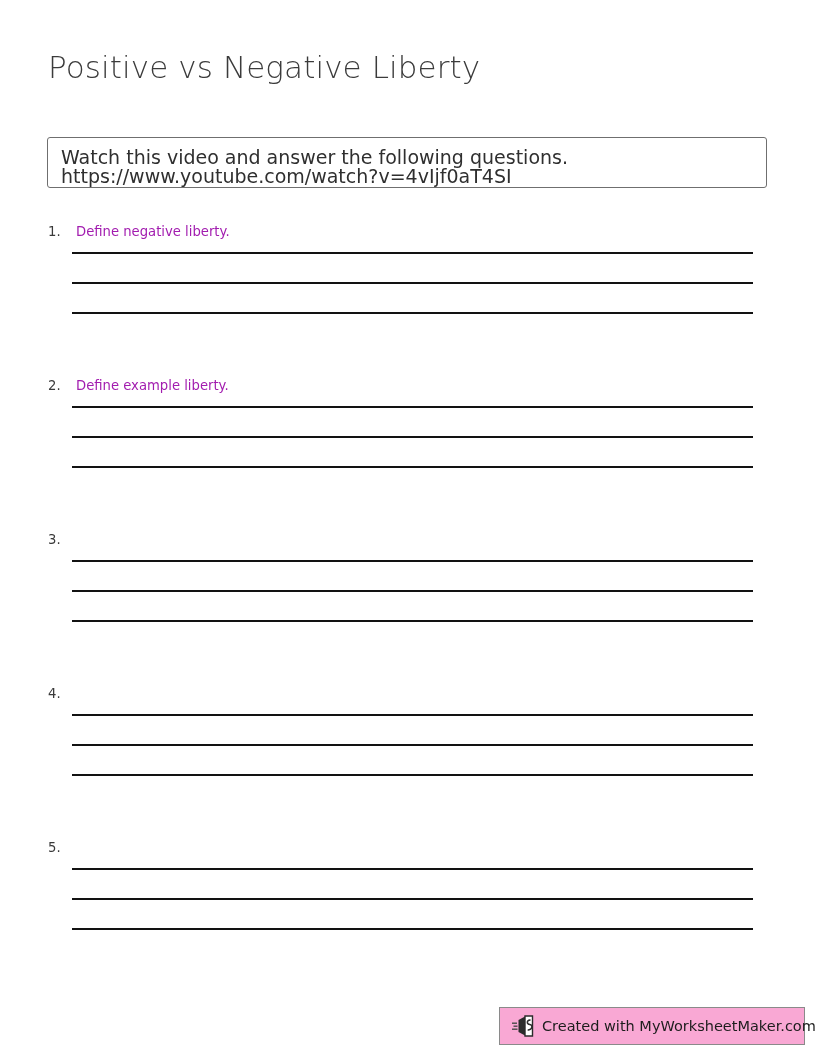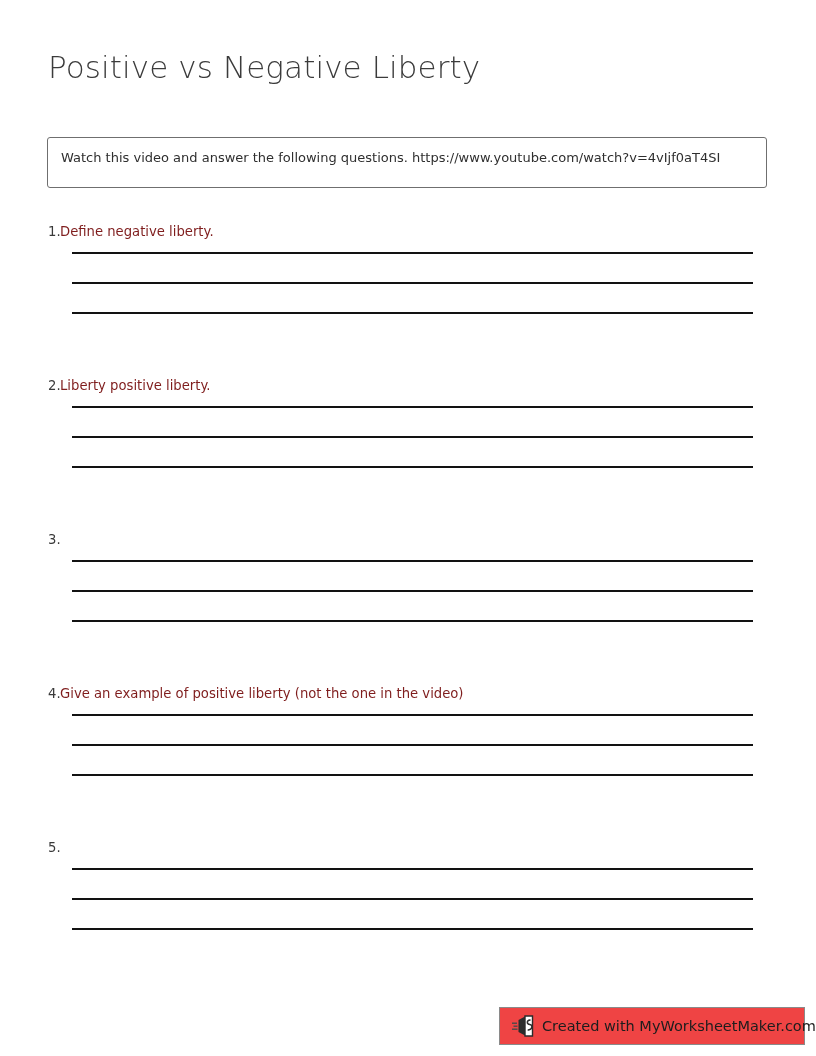--- a/index.html
+++ b/index.html
@@ -46,21 +46,21 @@
     top: 137px;
     width: 720px;
     height: 51px;
     box-sizing: border-box;
     border: 1px solid #6f6f6f;
     border-radius: 3px;
     background: #ffffff;
     padding: 10px 12px 0 13px;
   }
   .instruction-text {
-    font-size: 13px;
+    font-size: 19px;
     line-height: 19px;
     color: #2f2f2f;
     font-weight: 400;
     word-break: break-word;
   }
 
   
   .question-block {
     position: absolute;
     left: 48px;
@@ -74,24 +74,24 @@
     position: absolute;
     left: 0px;
     top: 0px;
     width: 22px;
     font-size: 13.2px;
     color: #3a3a3a;
     text-align: left;
   }
   .question-text {
     position: absolute;
-    left: 12px;
+    left: 28px;
     top: 0px;
     font-size: 13.2px;
-    color: #7f1d1d;
+    color: #a21caf;
     white-space: nowrap;
   }
 
   .answer-lines {
     position: absolute;
     left: 24px;
     top: 28px;
     width: 681px;
   }
   .answer-line {
@@ -106,21 +106,21 @@
 
   
   .footer-badge {
     position: absolute;
     left: 499px;
     top: 1007px;
     width: 306px;
     height: 38px;
     box-sizing: border-box;
     border: 1px solid #8a8a8a;
-    background: #ef4444;
+    background: #f9a8d4;
     display: flex;
     align-items: center;
     padding-left: 12px;
   }
   .badge-icon {
     width: 22px;
     height: 24px;
     flex: 0 0 auto;
     display: block;
     margin-right: 8px;
@@ -151,21 +151,21 @@
     <div class="answer-lines">
       <div class="answer-line"></div>
       <div class="answer-line"></div>
       <div class="answer-line"></div>
     </div>
   </div>
 
   <div class="question-block" style="top: 378px;">
     <div class="question-row">
       <span class="question-number">2.</span>
-      <span class="question-text">Liberty positive liberty.</span>
+      <span class="question-text">Define example liberty.</span>
     </div>
     <div class="answer-lines">
       <div class="answer-line"></div>
       <div class="answer-line"></div>
       <div class="answer-line"></div>
     </div>
   </div>
 
   <div class="question-block" style="top: 532px;">
     <div class="question-row">
@@ -174,21 +174,20 @@
     <div class="answer-lines">
       <div class="answer-line"></div>
       <div class="answer-line"></div>
       <div class="answer-line"></div>
     </div>
   </div>
 
   <div class="question-block" style="top: 686px;">
     <div class="question-row">
       <span class="question-number">4.</span>
-      <span class="question-text">Give an example of positive liberty (not the one in the video)</span>
     </div>
     <div class="answer-lines">
       <div class="answer-line"></div>
       <div class="answer-line"></div>
       <div class="answer-line"></div>
     </div>
   </div>
 
   <div class="question-block" style="top: 840px;">
     <div class="question-row">

